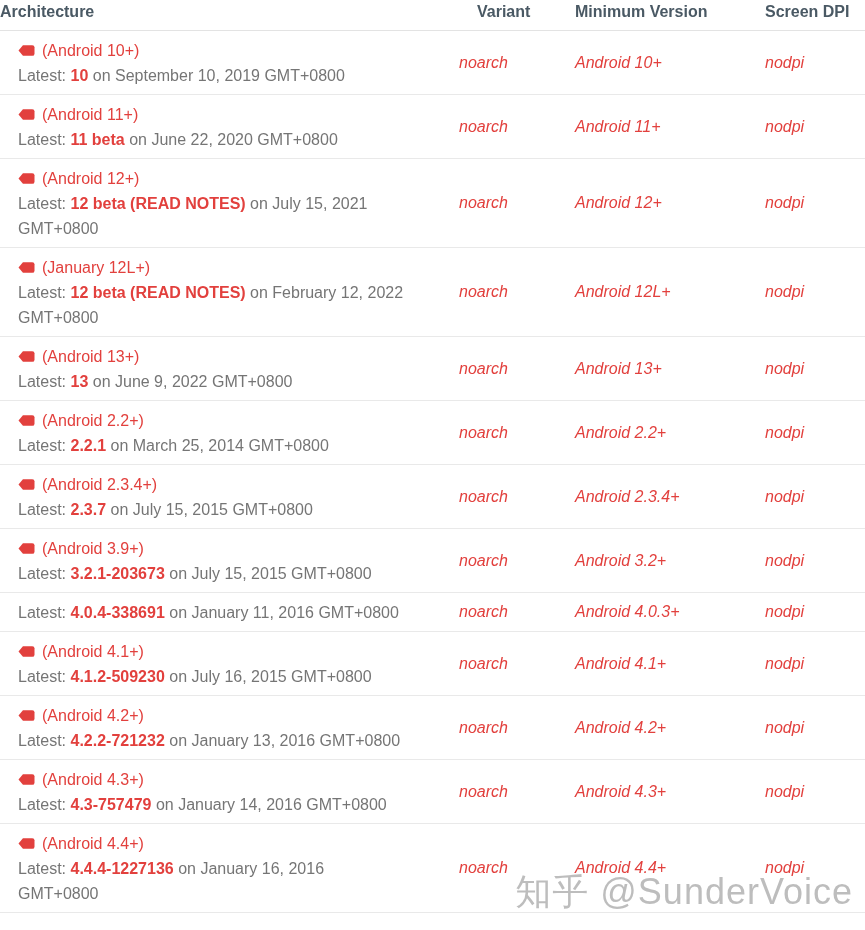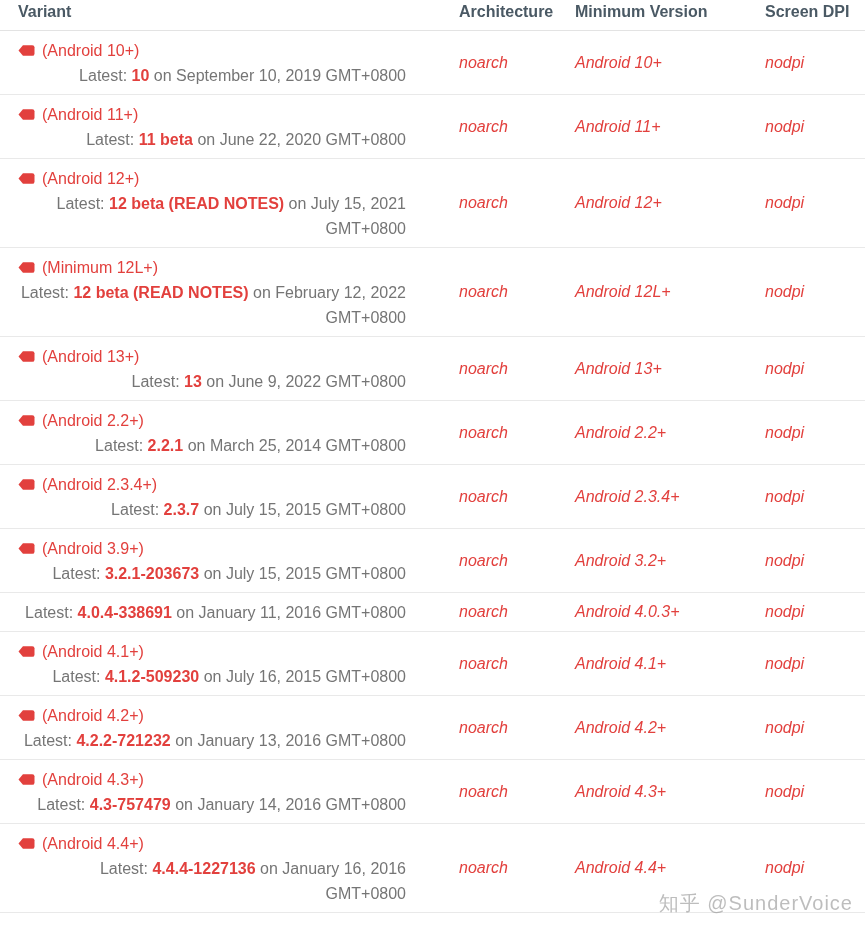--- a/index.html
+++ b/index.html
@@ -36,41 +36,41 @@
   }
   .cell-variant{
     align-self:center;
     padding:6.5px 53px 6.5px 18px;
     line-height:25px;
   }
   .title-line{white-space:nowrap;}
   .tag-icon{display:inline-block;vertical-align:-1px;margin-right:7px;}
   .tag-icon svg{display:block;}
   .variant-link{color:var(--accent);text-decoration:none;cursor:pointer;}
-  .latest-line{color:var(--muted);text-align:right;}
+  .latest-line{color:var(--muted);}
   .version-link{color:var(--accent);font-weight:700;text-decoration:none;cursor:pointer;}
   .cell-val{color:var(--accent);font-style:italic;}
   .watermark{
     position:absolute;
     right:12px;bottom:13px;
-    font-size:20px;
+    font-size:36px;
     color:#7d7d7d;
     opacity:0.5;
     white-space:nowrap;
     letter-spacing:1px;
     pointer-events:none;
   }
 </style>
 </head>
 <body>
 
 <div>
   <div class="grid thead">
+    <div class="th">Architecture</div>
     <div class="th th-variant">Variant</div>
-    <div class="th">Architecture</div>
     <div class="th">Minimum Version</div>
     <div class="th">Screen DPI</div>
   </div>
   <div id="table-body">
   <div class="grid row">
     <div class="cell-variant">
       <div class="title-line">
         <span class="tag-icon"><svg width="17" height="13" viewBox="0 0 20 15">
                 <path d="M0.6 7.5 L5.8 1.2 H16.8 A2.6 2.6 0 0 1 19.4 3.8 V11.2 A2.6 2.6 0 0 1 16.8 13.8 H5.8 Z" fill="#e2403d"></path>
               </svg></span><a class="variant-link">(Android 10+)</a>
@@ -120,21 +120,21 @@
     <div class="cell-val">noarch</div>
     <div class="cell-val">Android 12+</div>
     <div class="cell-val">nodpi</div>
   </div>
 
   <div class="grid row">
     <div class="cell-variant">
       <div class="title-line">
         <span class="tag-icon"><svg width="17" height="13" viewBox="0 0 20 15">
                 <path d="M0.6 7.5 L5.8 1.2 H16.8 A2.6 2.6 0 0 1 19.4 3.8 V11.2 A2.6 2.6 0 0 1 16.8 13.8 H5.8 Z" fill="#e2403d"></path>
-              </svg></span><a class="variant-link">(Minimum 12L+)</a>
+              </svg></span><a class="variant-link">(January 12L+)</a>
       </div>
       <div class="latest-line">
         <span>Latest:</span>
         <a class="version-link">12 beta (READ NOTES)</a>
         <span>on February 12, 2022 GMT+0800</span>
       </div>
     </div>
     <div class="cell-val">noarch</div>
     <div class="cell-val">Android 12L+</div>
     <div class="cell-val">nodpi</div>

